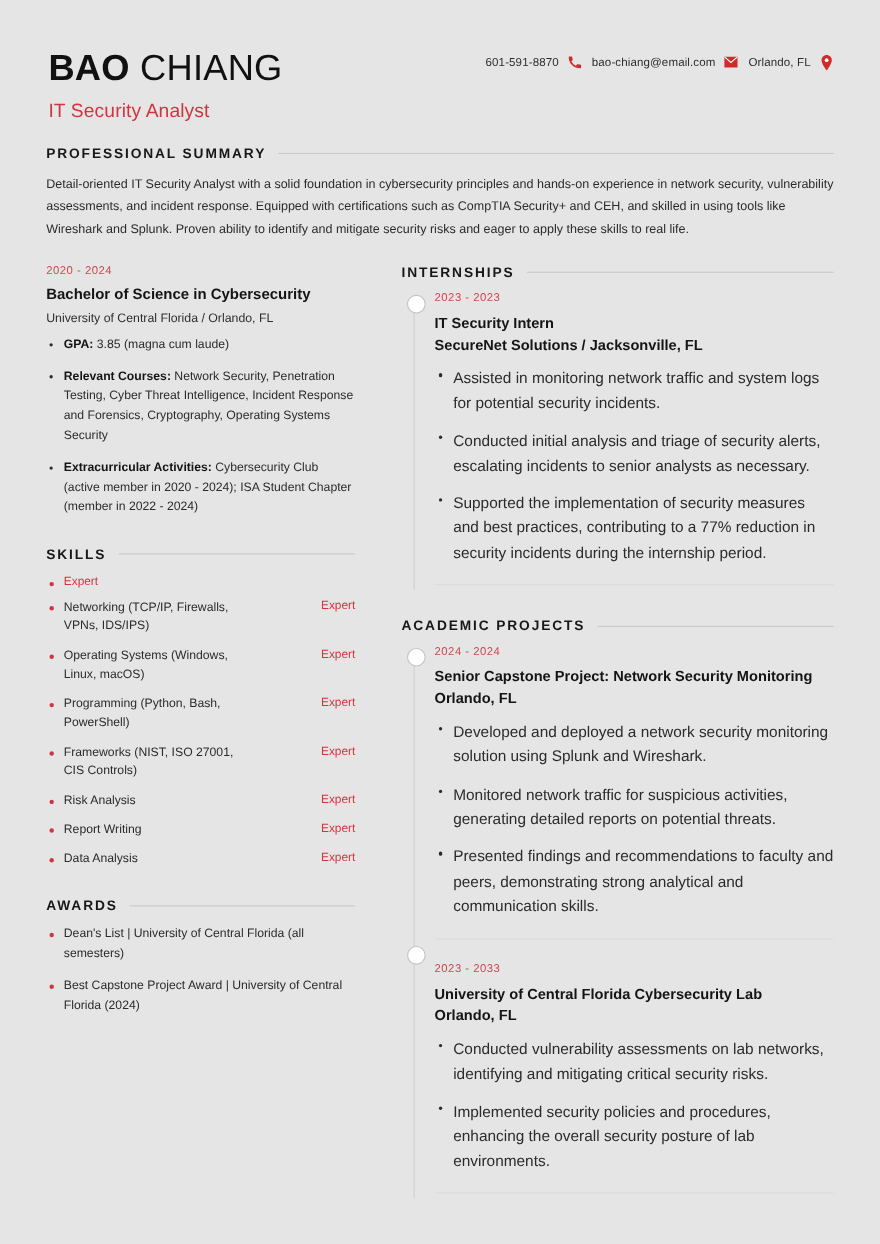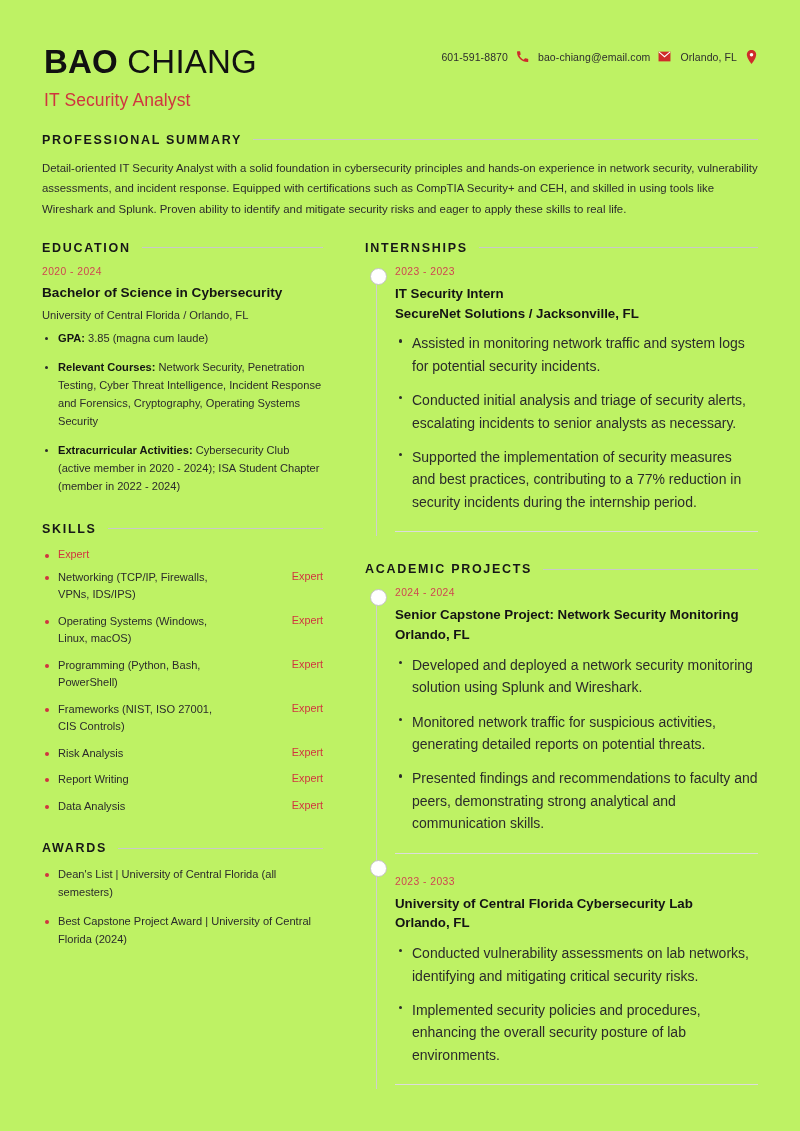--- a/index.html
+++ b/index.html
@@ -14,21 +14,21 @@
     font-family: "Liberation Sans", "DejaVu Sans", sans-serif;
     color: #1b1b1b;
     -webkit-font-smoothing: antialiased;
   }
 
   .page {
     width: 800px;
     height: 1131px;
     padding: 38px 42px 20px 42px;
     position: relative;
-    background: #bef264;
+    background: #e5e5e5;
     overflow: hidden;
   }
 
   
   .header {
     display: flex;
     align-items: flex-start;
     justify-content: space-between;
     padding-top: 6px;
   }
@@ -348,24 +348,20 @@
       <div class="section-rule"></div>
     </div>
     <div class="summary-text">Detail-oriented IT Security Analyst with a solid foundation in cybersecurity principles and hands-on experience in network security, vulnerability assessments, and incident response. Equipped with certifications such as CompTIA Security+ and CEH, and skilled in using tools like Wireshark and Splunk. Proven ability to identify and mitigate security risks and eager to apply these skills to real life.</div>
   </div>
 
   <div class="body-cols">
 
     <div class="col-left">
 
       <div class="section">
-        <div class="section-head">
-          <div class="section-title">EDUCATION</div>
-          <div class="section-rule"></div>
-        </div>
         <div class="date-range">2020 - 2024</div>
         <div class="edu-degree">Bachelor of Science in Cybersecurity</div>
         <div class="edu-school">University of Central Florida / Orlando, FL</div>
         <ul class="bullets">
           <li><span class="bullet-label">GPA:</span><span> 3.85 (magna cum laude)</span></li>
           <li><span class="bullet-label">Relevant Courses:</span><span> Network Security, Penetration Testing, Cyber Threat Intelligence, Incident Response and Forensics, Cryptography, Operating Systems Security</span></li>
           <li><span class="bullet-label">Extracurricular Activities:</span><span> Cybersecurity Club (active member in 2020 - 2024); ISA Student Chapter (member in 2022 - 2024)</span></li>
         </ul>
       </div>
 

